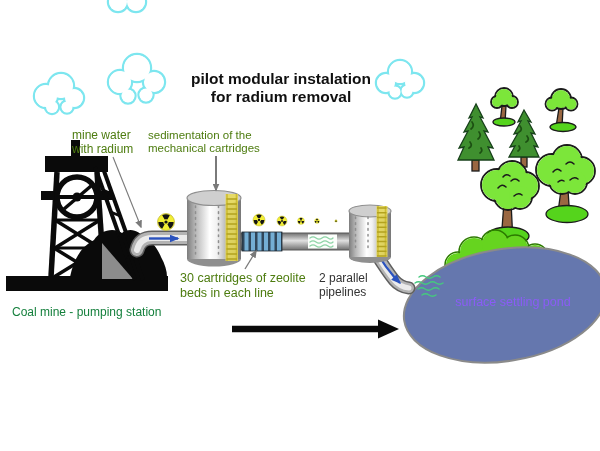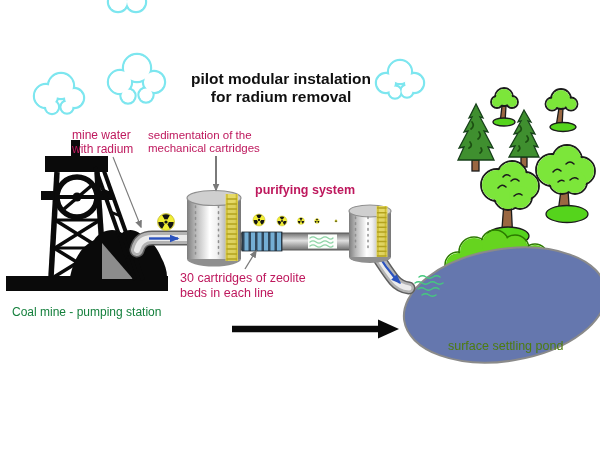--- a/index.html
+++ b/index.html
@@ -1,28 +1,28 @@
 <!DOCTYPE html>
 <html style="--cloud-outline: #7de6ef; --radiation-yellow: #f2ee35; --pond-fill: #6577ae; --pond-stroke: #8a8a8a; --cartridge-blue: #74aed4; --cartridge-dark: #31475a; --flow-arrow-blue: #2a52be; --ladder-yellow: #eadc55; --tree-light-green: #7ce63a; --tree-dark-green: #3f8f2f; --bush-green: #66d41f; --grass-green: #55d41c; --trunk-brown: #9a6742; --wave-green: #46c97e;"><head>
 <meta charset="utf-8">
 <style>
   html,body{margin:0;padding:0;background:#fff;}
   .stage{position:relative;width:600px;height:402px;background:#fff;overflow:hidden;
          font-family:"Liberation Sans",sans-serif;}
   .stage svg{position:absolute;left:0;top:0;z-index:1;}
-  .lbl{position:absolute;z-index:2;color:#be185d;white-space:pre-line;}
+  .lbl{position:absolute;z-index:2;color:#4d7c0f;white-space:pre-line;}
   #title{left:175px;top:70px;width:212px;text-align:center;font-weight:bold;
          font-size:15.5px;line-height:18px;color:#101010;}
   #lbl-mine-water{left:72px;top:129px;font-size:12px;line-height:13.5px;}
   #lbl-sedimentation{left:148px;top:129px;font-size:11.5px;line-height:13px;}
   #lbl-purifying{left:255px;top:183px;font-size:12.5px;font-weight:bold;}
   #lbl-cartridges{left:180px;top:271px;font-size:12.5px;font-weight:normal;line-height:14.5px;}
   #lbl-pipelines{left:319px;top:271px;font-size:12px;line-height:14px;color:#333;}
   #lbl-coal-mine{left:12px;top:305px;font-size:12px;color:#15803d;}
-  #lbl-pond{left:448px;top:295px;width:130px;font-size:12.5px;color:#4d7c0f;margin-top:44px;}
+  #lbl-pond{left:448px;top:295px;width:130px;text-align:center;font-size:12.5px;color:#8b5cf6;}
 
   
   .cloud-stroke{fill:none;stroke:var(--cloud-outline,#7de6ef);stroke-width:2.4;}
   .cloud-fill{fill:#fff;}
   .rad-bg{fill:var(--radiation-yellow,#f2ee35);stroke:#b9b128;stroke-width:0.8;}
   .rad-fg{fill:#141414;}
   .pond-shape{fill:var(--pond-fill,#6577ae);stroke:var(--pond-stroke,#8a8a8a);stroke-width:2;}
   .cart-bg{fill:var(--cartridge-dark,#31475a);stroke:#1d2a33;stroke-width:0.8;}
   .cart-bar{fill:var(--cartridge-blue,#74aed4);}
   .flow-blue{stroke:var(--flow-arrow-blue,#2a52be);fill:none;}
@@ -339,19 +339,20 @@
   <path class="leader" d="M216 156 L216 190" stroke-width="2" marker-end="url(#mGray)"></path>
   <path class="leader" d="M245 269 L256 251" stroke-width="1.3" marker-end="url(#mGray)"></path>
 </svg>
 
 <div class="lbl" id="title">pilot modular instalation
 for radium removal</div>
 <div class="lbl" id="lbl-mine-water">mine water
 with radium</div>
 <div class="lbl" id="lbl-sedimentation">sedimentation of the
 mechanical cartridges</div>
-<div class="lbl" id="lbl-purifying">purifying system</div>
 <div class="lbl" id="lbl-cartridges">30 cartridges of zeolite
 beds in each line</div>
+<div class="lbl" id="lbl-pipelines">2 parallel
+pipelines</div>
 <div class="lbl" id="lbl-coal-mine">Coal mine - pumping station</div>
 <div class="lbl" id="lbl-pond">surface settling pond</div>
 
 </div>
 
 </body></html>

